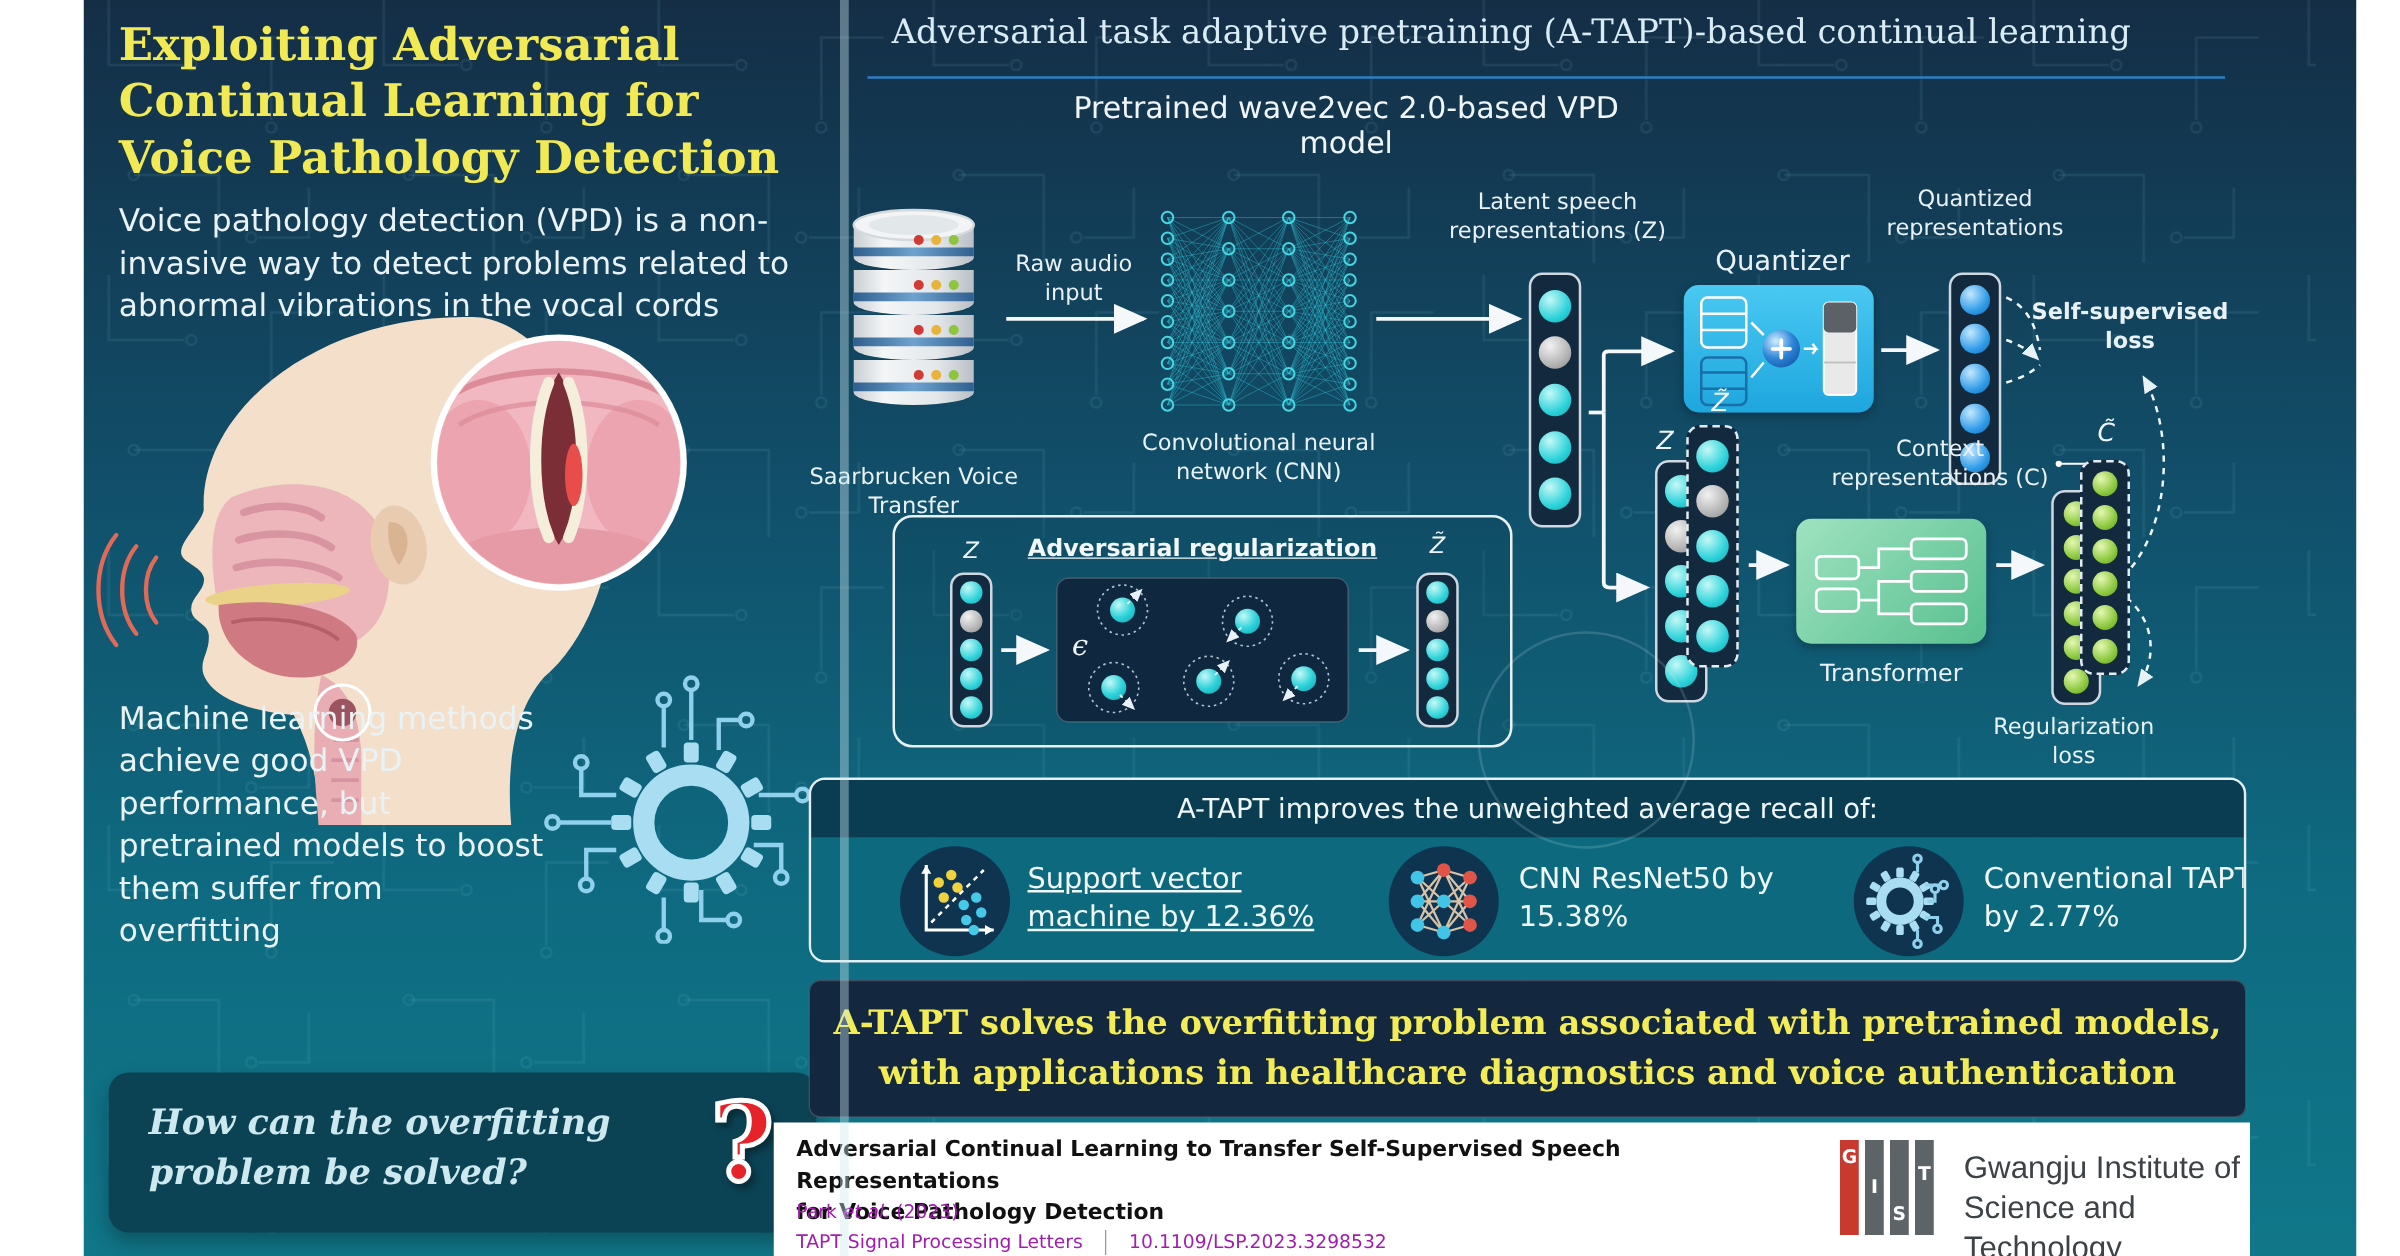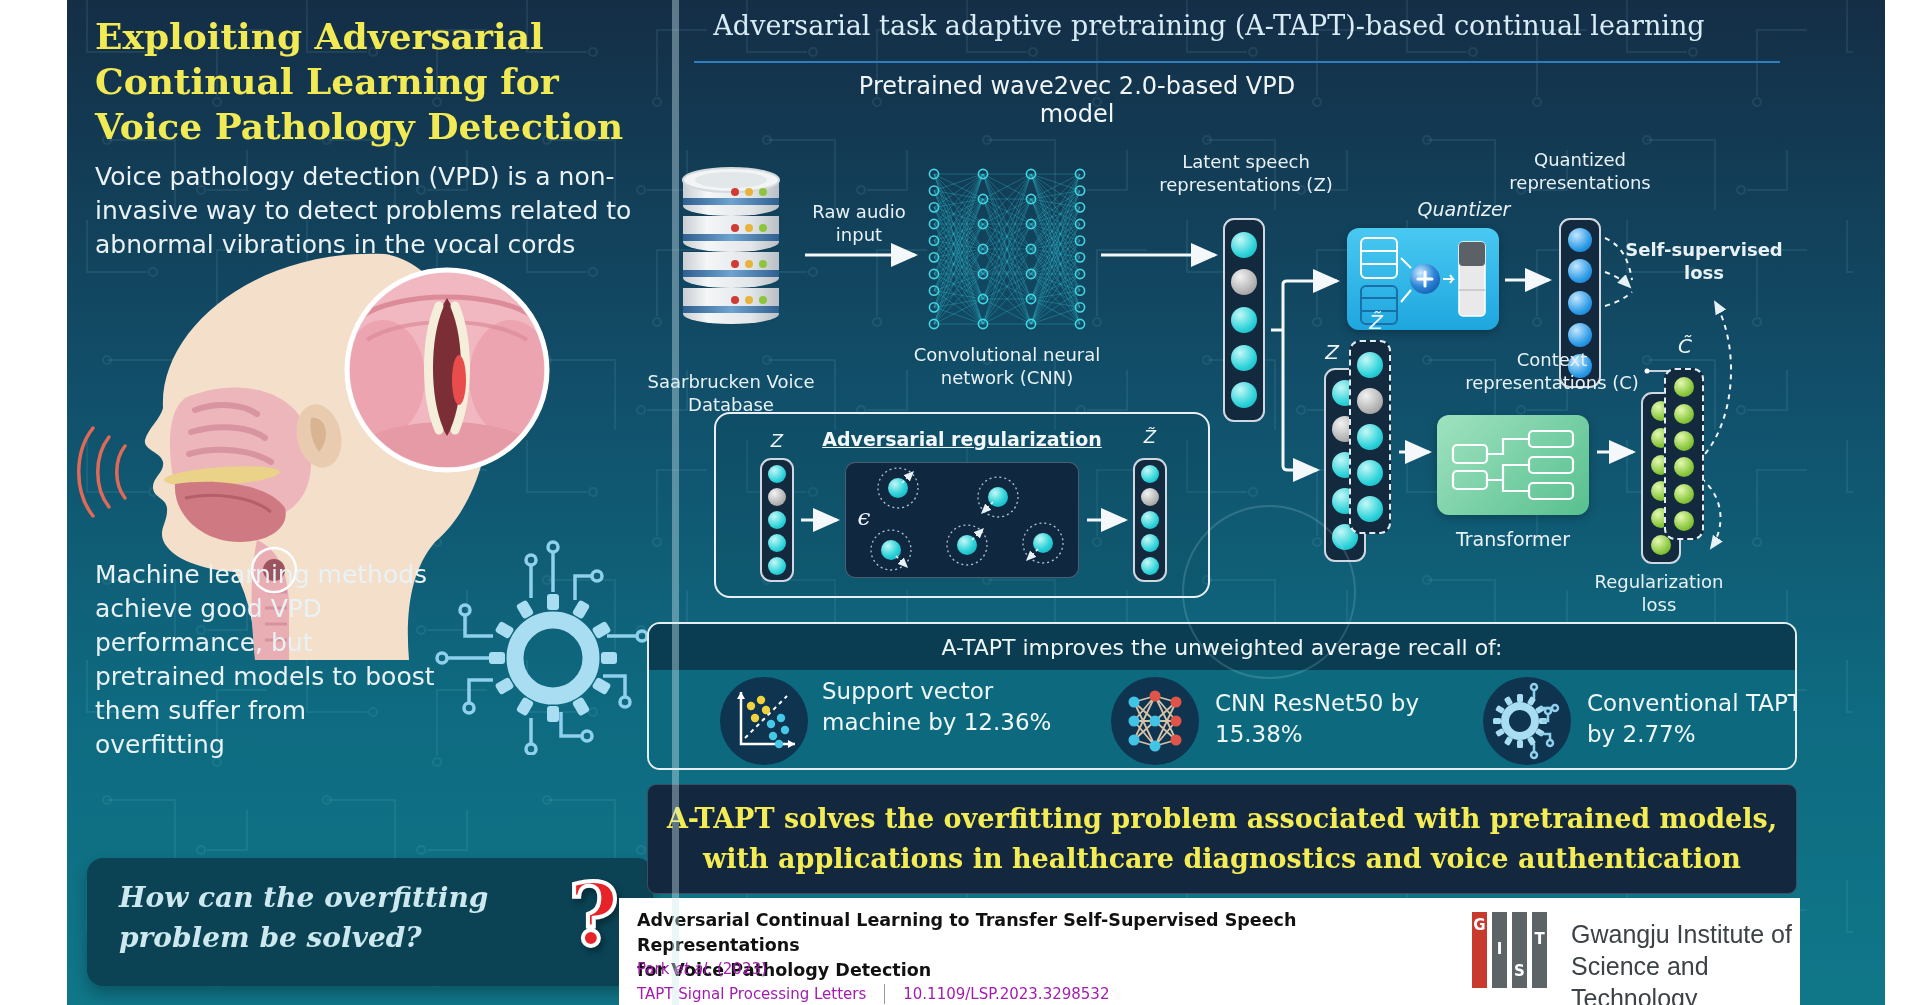--- a/index.html
+++ b/index.html
@@ -241,21 +241,21 @@
                 <circle cx="94" cy="70" r="4" fill="#8fc43d"></circle>
           <circle cx="66" cy="106" r="4" fill="#d23b35"></circle>
                 <circle cx="80" cy="106" r="4" fill="#e8b33a"></circle>
                 <circle cx="94" cy="106" r="4" fill="#8fc43d"></circle>
           <circle cx="66" cy="142" r="4" fill="#d23b35"></circle>
                 <circle cx="80" cy="142" r="4" fill="#e8b33a"></circle>
                 <circle cx="94" cy="142" r="4" fill="#8fc43d"></circle>
         </g>
       </g>
     </svg>
-    <div class="dlabel" style="left:22px;top:370px;width:180px;">Saarbrucken Voice Database</div>
+    <div class="dlabel" style="left:22px;top:370px;width:180px;">Saarbrucken Voice Transfer</div>
 
     <div class="dlabel" style="left:185px;top:200px;width:110px;">Raw audio input</div>
 
     <svg class="abs" style="left:305px;top:166px;" width="166" height="166" viewBox="0 0 166 166">
             <line x1="10" y1="8" x2="59" y2="8" stroke="#2fc3d4" stroke-width="0.6" opacity="0.55"></line>
             <line x1="10" y1="8" x2="59" y2="33" stroke="#2fc3d4" stroke-width="0.6" opacity="0.55"></line>
             <line x1="10" y1="8" x2="59" y2="58" stroke="#2fc3d4" stroke-width="0.6" opacity="0.55"></line>
             <line x1="10" y1="8" x2="59" y2="83" stroke="#2fc3d4" stroke-width="0.6" opacity="0.55"></line>
             <line x1="10" y1="8" x2="59" y2="108" stroke="#2fc3d4" stroke-width="0.6" opacity="0.55"></line>
             <line x1="10" y1="8" x2="59" y2="133" stroke="#2fc3d4" stroke-width="0.6" opacity="0.55"></line>
@@ -481,21 +481,21 @@
 
     <div class="dlabel" style="left:527px;top:150px;width:200px;">Latent speech representations (Z)</div>
     <div class="dotcol" style="left:604px;top:218px;width:42px;height:204px;--ds:26px;">
             <span class="dot teal"></span>
             <span class="dot gray"></span>
             <span class="dot teal"></span>
             <span class="dot teal"></span>
             <span class="dot teal"></span>
           </div>
 
-    <div class="dlabel" style="left:770px;top:198px;width:150px;font-size:19px;font-style:italic;">Quantizer</div>
+    <div class="dlabel" style="left:732px;top:198px;width:150px;font-size:22px;">Quantizer</div>
     <div id="quantizer-box">
       <svg width="152" height="102" viewBox="0 0 152 102">
         <defs>
           <radialGradient id="sph" cx="0.35" cy="0.3" r="0.9">
             <stop offset="0" stop-color="#cfeeff"></stop>
                   <stop offset="0.5" stop-color="#2e86d8"></stop>
                   <stop offset="1" stop-color="#0d4f9e"></stop>
           </radialGradient>
         </defs>
         <g stroke="#ffffff" stroke-width="2" fill="none">
@@ -614,21 +614,21 @@
                   <circle cx="47" cy="34" r="4.2"></circle>
           </g>
           <g fill="#46c8e8">
             <circle cx="52" cy="48" r="4.2"></circle>
                   <circle cx="62" cy="42" r="4.2"></circle>
                   <circle cx="54" cy="60" r="4.2"></circle>
                   <circle cx="66" cy="54" r="4.2"></circle>
                   <circle cx="60" cy="68" r="4.2"></circle>
           </g>
         </svg>
-        <div class="result-text" style="left:173px;top:6px;width:235px;">Support vector machine by 12.36%</div>
+        <div class="result-text" style="left:173px;top:18px;width:235px;text-decoration:underline;">Support vector machine by 12.36%</div>
 
         <svg class="result-icon" style="left:461px;" viewBox="0 0 90 90">
           <circle cx="45" cy="45" r="44" fill="#0f3450"></circle>
           <g stroke="#d8c3a8" stroke-width="1.8">
             <path d="M24,26 L45,20 M24,26 L45,45 M24,26 L45,70 M24,45 L45,20 M24,45 L45,45 M24,45 L45,70 M24,64 L45,20 M24,64 L45,45 M24,64 L45,70"></path>
             <path d="M45,20 L66,26 M45,20 L66,45 M45,20 L66,64 M45,45 L66,26 M45,45 L66,45 M45,45 L66,64 M45,70 L66,26 M45,70 L66,45 M45,70 L66,64"></path>
           </g>
           <g fill="#42c4e6">
             <circle cx="24" cy="26" r="5.5"></circle>
                   <circle cx="24" cy="45" r="5.5"></circle>

